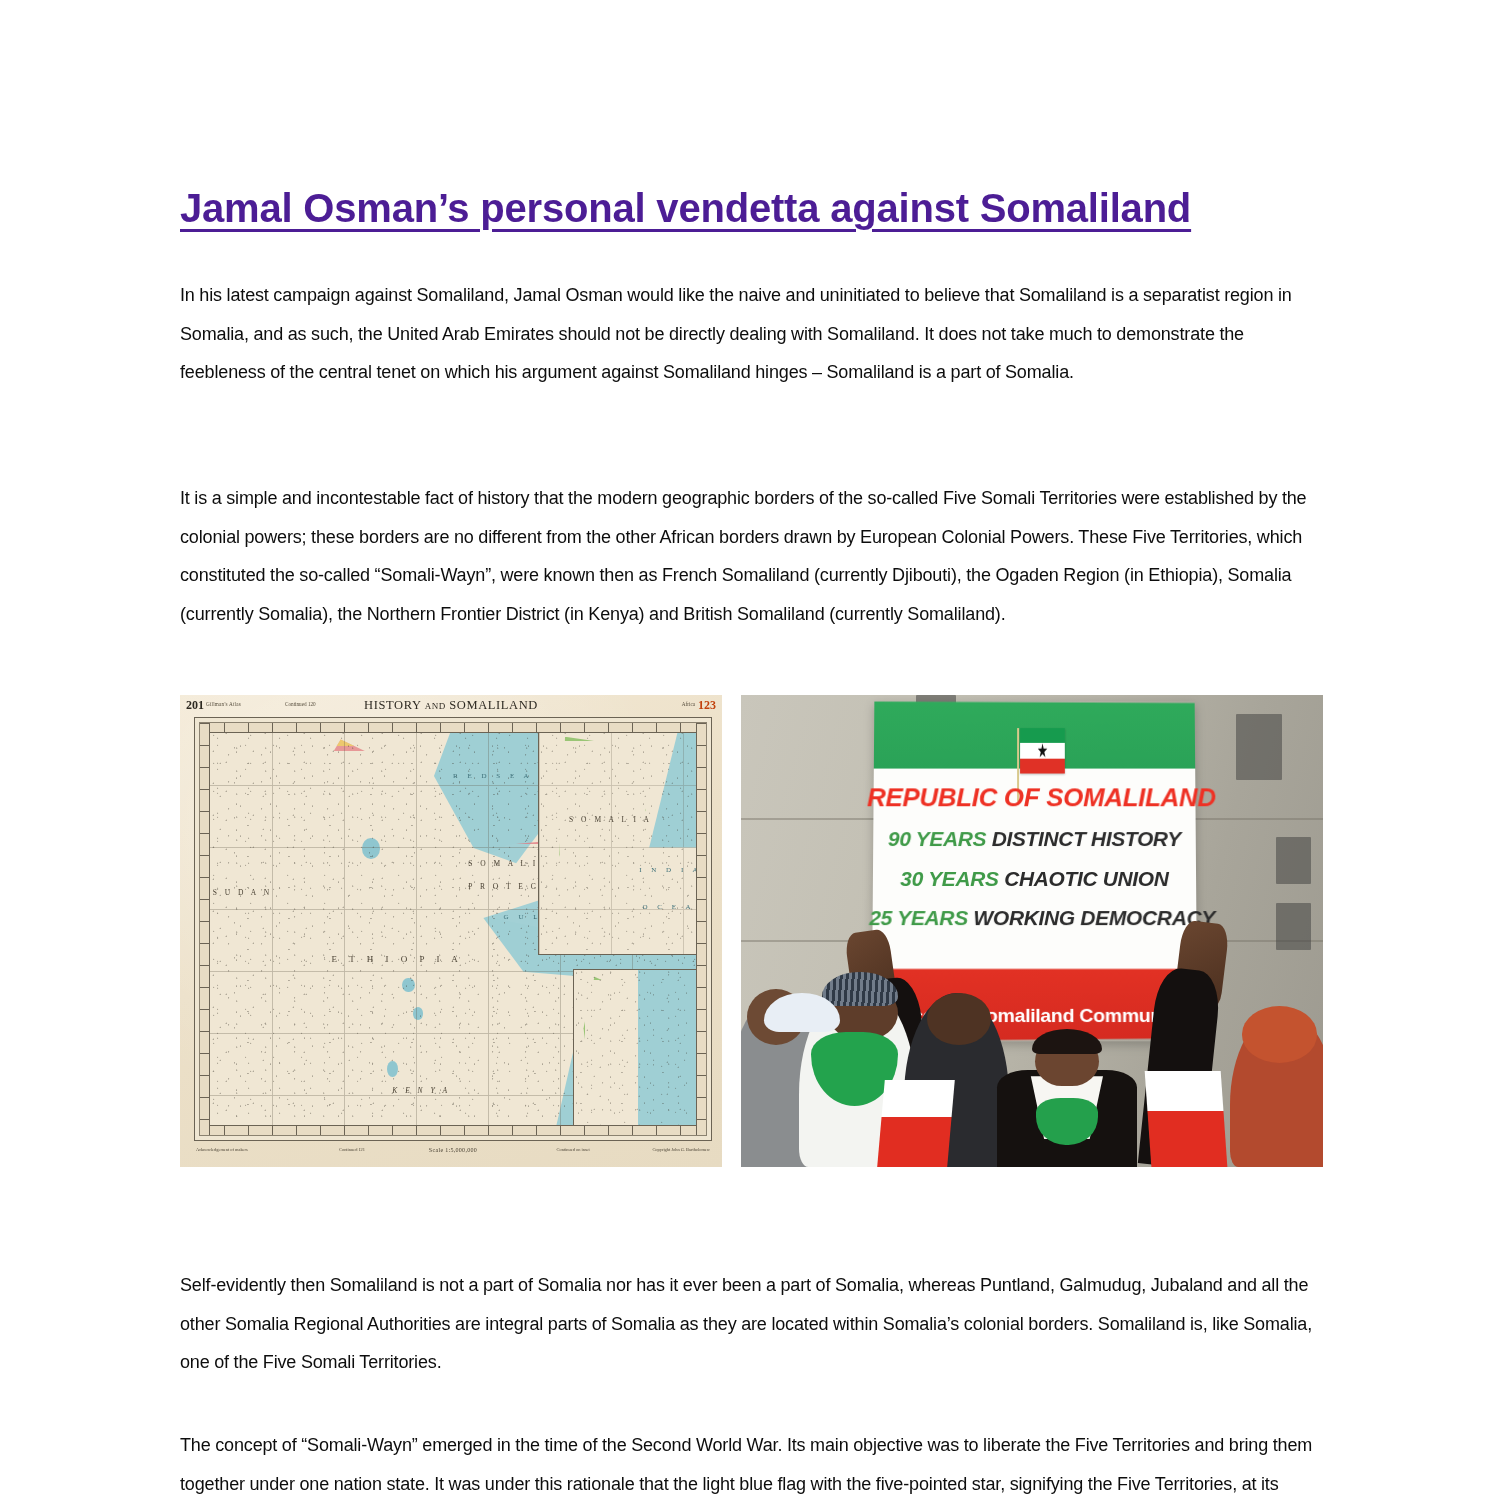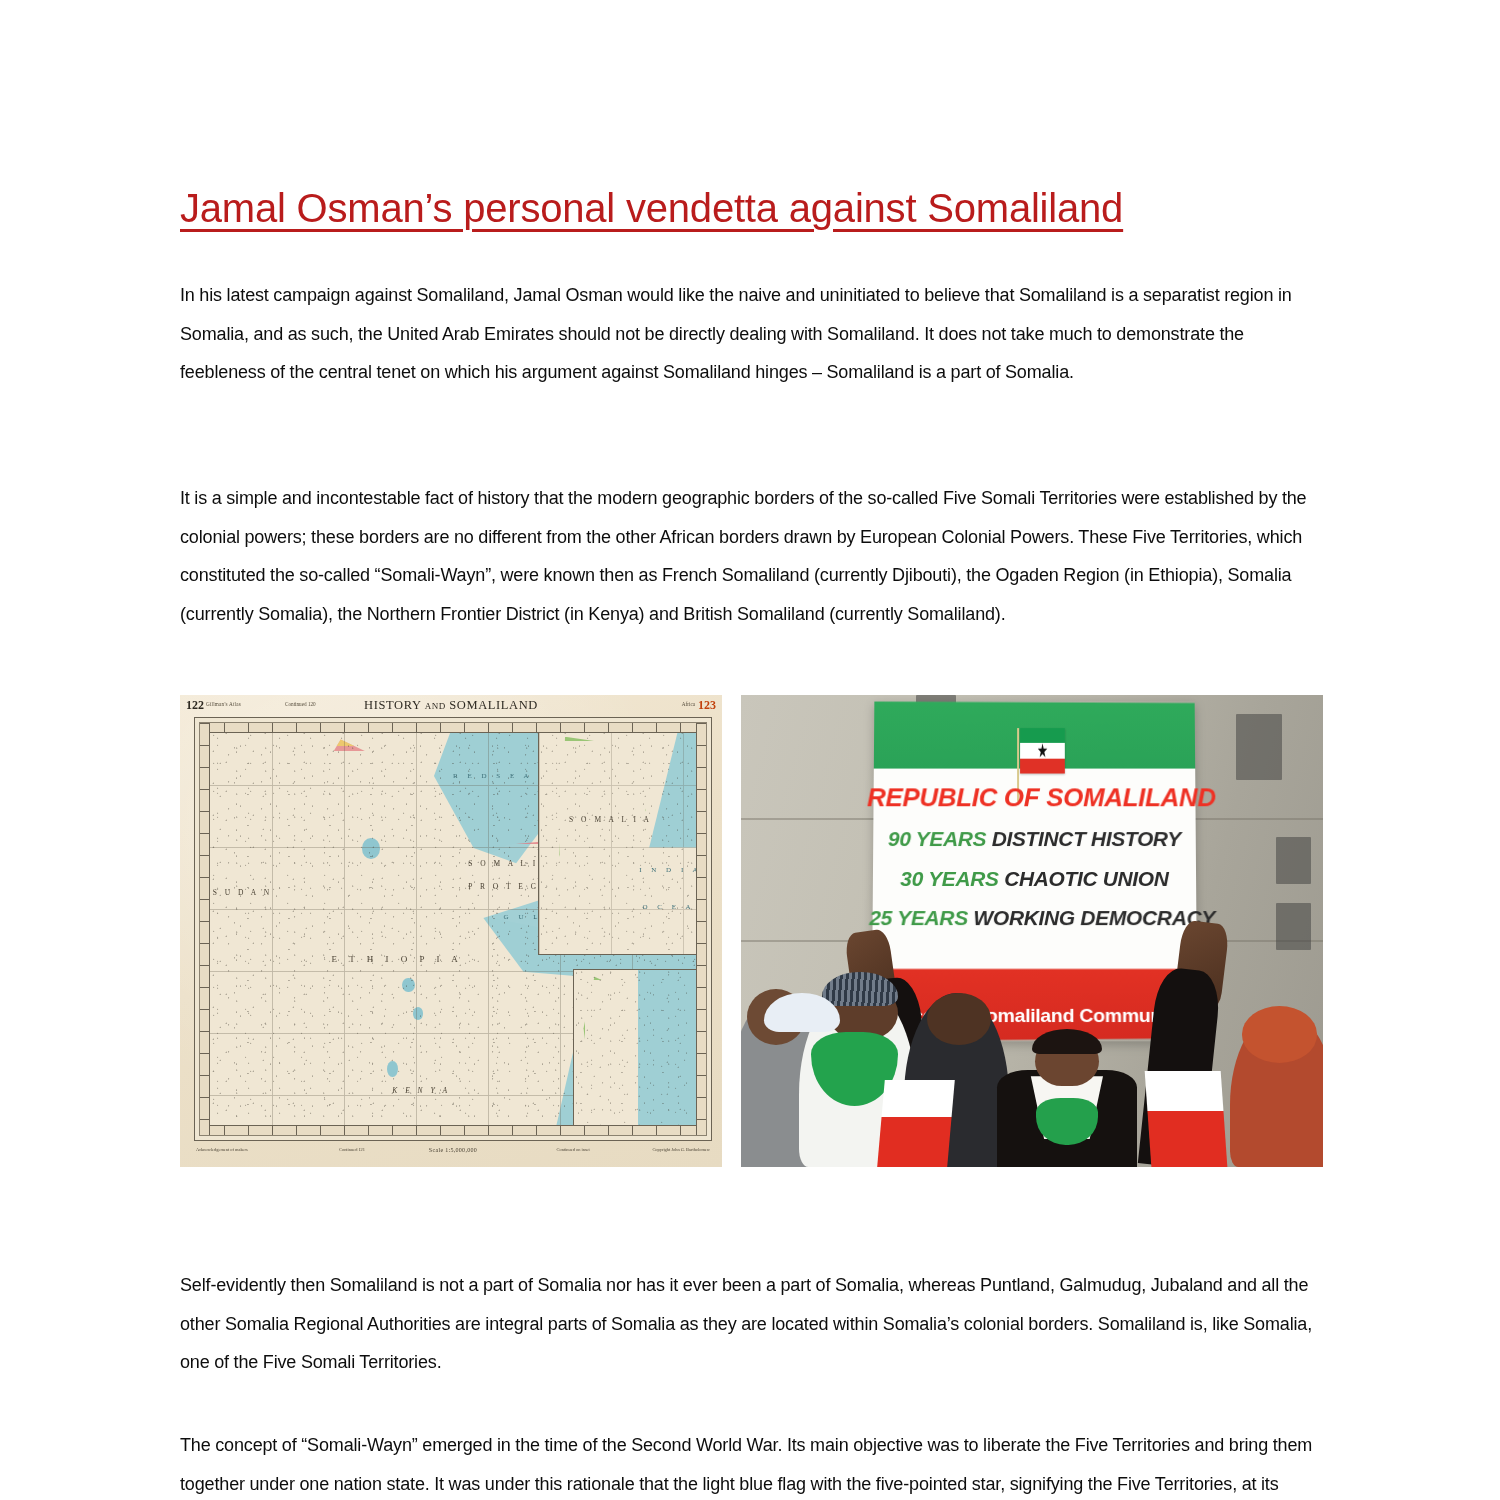--- a/index.html
+++ b/index.html
@@ -26,23 +26,23 @@
   
   .doc-title {
     margin: 0;
     padding: 0;
     position: absolute;
     left: 0;
     top: 186px;
     width: 1140px;
     font-family: "Liberation Sans Narrow", "Liberation Sans", sans-serif;
     font-size: 40px;
-    font-weight: normal;
+    font-weight: bold;
     letter-spacing: -0.2px;
-    color: #b91c1c;
+    color: #4c1d95;
     text-decoration: underline;
     text-decoration-thickness: 3px;
     text-underline-offset: 7px;
     line-height: 1.12;
     transform: scaleX(1.0);
     transform-origin: left center;
     white-space: nowrap;
   }
 
   
@@ -476,21 +476,21 @@
     <p id="para-1" class="body-text">In his latest campaign against Somaliland, Jamal Osman would like the naive and uninitiated to believe that Somaliland is a separatist region in Somalia, and as such, the United Arab Emirates should not be directly dealing with Somaliland. It does not take much to demonstrate the feebleness of the central tenet on which his argument against Somaliland hinges – Somaliland is a part of Somalia.</p>
 
     <p id="para-2" class="body-text">It is a simple and incontestable fact of history that the modern geographic borders of the so-called Five Somali Territories were established by the colonial powers; these borders are no different from the other African borders drawn by European Colonial Powers. These Five Territories, which constituted the so-called “Somali-Wayn”, were known then as French Somaliland (currently Djibouti), the Ogaden Region (in Ethiopia), Somalia (currently Somalia), the Northern Frontier District (in Kenya) and British Somaliland (currently Somaliland).</p>
 
     <div class="figure-row">
 
       <div class="map-fig">
         <div class="map-sheet"></div>
 
         <div class="map-header">
-          <span class="pg-left">122</span>
+          <span class="pg-left">201</span>
           <span class="pg-note-l">Gillman's Atlas</span>
           <span class="pg-note-c">Continued 120</span>
           <div class="map-title">
             <span>HISTORY</span>
             <span class="sm">AND</span>
             <span>SOMALILAND</span>
           </div>
           <span class="pg-note-r">Africa</span>
           <span class="pg-right">123</span>
         </div>

